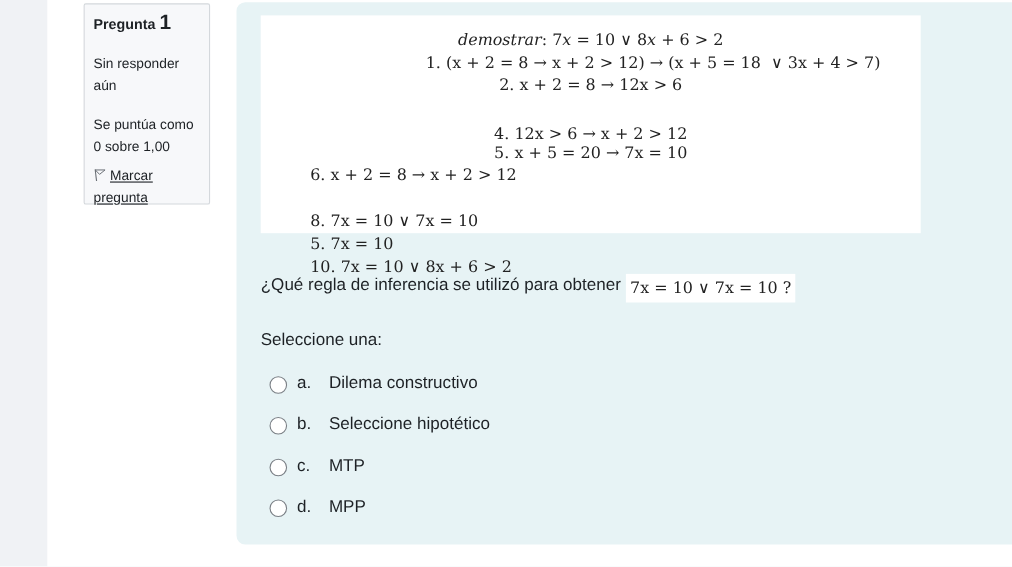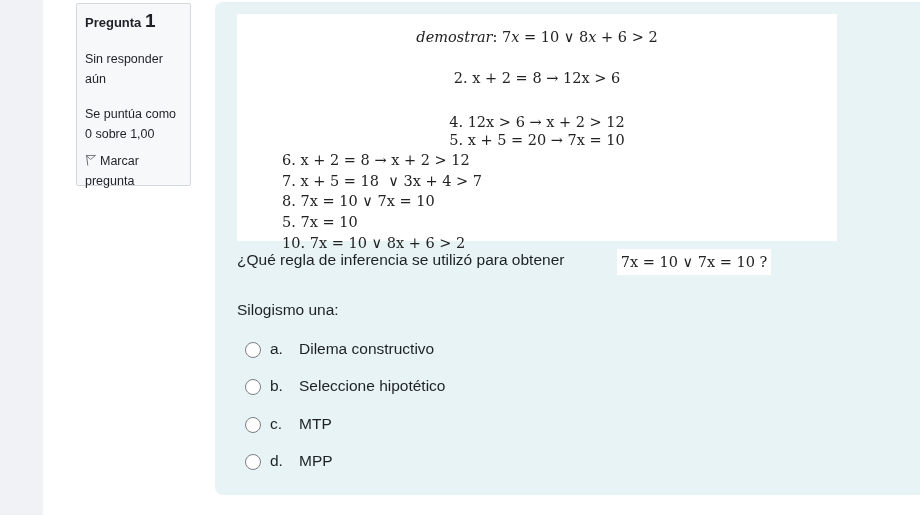--- a/index.html
+++ b/index.html
@@ -8,42 +8,42 @@
   .left-rail { position: absolute; left: 0; top: 0; width: 43px; height: 515px; background: #f0f2f5; }
   .info-box {
     position: absolute; left: 76px; top: 3px; width: 115px; height: 183px;
     background: #f7f8fa; border: 1px solid #d4d8dc; border-radius: 2px;
     padding: 6px 8px;
   }
   .q-title { font-size: 13px; font-weight: bold; color: #1d2125; line-height: 22px; }
   .q-title .num { font-size: 19px; font-weight: bold; }
   .info-line { font-size: 12.5px; line-height: 19.5px; color: #1d2125; margin-top: 16px; }
   .flag-link { font-size: 12.5px; line-height: 19.5px; margin-top: 8px; color: #1d2125; }
-  .flag-link a { color: #1d2125; cursor: pointer; }
+  .flag-link a { color: #1d2125; text-decoration: underline; cursor: pointer; }
   .flag-icon { display: inline-block; width: 12px; height: 12px; vertical-align: -1px; margin-right: 3px; }
   .content-box {
     position: absolute; left: 215px; top: 2px; width: 720px; height: 493px;
     background: #e7f3f5; border-radius: 8px 0 0 8px;
   }
   .math-image {
-    position: absolute; left: 22px; top: 12px; width: 600px; height: 227px;
+    position: absolute; left: 22px; top: 12px; width: 600px; height: 198px;
     background: #ffffff; font-family: "DejaVu Serif", "Liberation Serif", serif;
     color: #222; font-size: 14.5px;
   }
   .math-line { position: absolute; white-space: pre; line-height: 20px; }
   .math-line.center { left: 0; right: 0; text-align: center; }
   .math-line.left { left: 18px; margin-left: 27px; }
   .question-text {
     position: absolute; left: 22px; top: 247px; font-size: 15.5px; color: #1d2125;
     line-height: 22px; white-space: nowrap;
   }
   .inline-math {
     display: inline-block; background: #ffffff; padding: 0 4px;
     font-family: "DejaVu Serif", "Liberation Serif", serif; font-size: 14.5px; color: #222;
-    line-height: 26px; vertical-align: -2px; margin-left: 48px;
+    line-height: 26px; vertical-align: -2px;
   }
   .select-label { position: absolute; left: 22px; top: 299px; font-size: 15.5px; color: #1d2125; }
   .answers { position: absolute; left: 30px; top: 328px; }
   .answer {
     display: flex; align-items: center; height: 37.5px; font-size: 15.5px; color: #1d2125; cursor: pointer;
   }
   .radio {
     width: 16px; height: 16px; border: 1.3px solid #7a7f85; border-radius: 50%; background: #fff;
     margin-right: 9px; flex-shrink: 0; margin-top: 2px;
   }
@@ -65,36 +65,36 @@
     <svg class="flag-icon" viewBox="0 0 12 12">
       <path d="M1.5 1 L2.8 11.5" stroke="#6a6f75" stroke-width="1" fill="none"></path>
       <path d="M1.6 1.5 L10.5 1.5 L5.5 5.5 Z" stroke="#6a6f75" stroke-width="0.9" fill="none" stroke-linejoin="round"></path>
     </svg><a>Marcar pregunta</a>
   </div>
 </div>
 
 <div class="content-box">
   <div class="math-image">
     <div class="math-line center" style="top:13px"><i>demostrar</i>: 7<i>x</i> = 10 ∨ 8<i>x</i> + 6 &gt; 2</div>
+    <div class="math-line center" style="top:34px; left:150px; text-align:left; right:auto;">1. (x + 2 = 8 → x + 2 &gt; 12) → (x + 5 = 18  ∨ 3x + 4 &gt; 7)</div>
     <div class="math-line center" style="top:54px">2. x + 2 = 8 → 12x &gt; 6</div>
     <div class="math-line center" style="top:98px">4. 12x &gt; 6 → x + 2 &gt; 12</div>
     <div class="math-line center" style="top:116px">5. x + 5 = 20 → 7x = 10</div>
     <div class="math-line left" style="top:136px">6. x + 2 = 8 → x + 2 &gt; 12</div>
-    <div class="math-line left" style="top:157px">7. x + 5 = 18  ∨ 3x + 4 &gt; 7</div>
     <div class="math-line left" style="top:177px">8. 7x = 10 ∨ 7x = 10</div>
     <div class="math-line left" style="top:198px">5. 7x = 10</div>
     <div class="math-line left" style="top:219px">10. 7x = 10 ∨ 8x + 6 &gt; 2</div>
   </div>
 
   <div class="question-text">
     <span>¿Qué regla de inferencia se utilizó para obtener</span>
     <span class="inline-math">7x = 10 ∨ 7x = 10 ?</span>
   </div>
 
-  <div class="select-label">Silogismo una:</div>
+  <div class="select-label">Seleccione una:</div>
 
   <div class="answers">
     <div class="answer">
       <span class="radio"></span>
       <span class="letter">a.</span>
       <span>Dilema constructivo</span>
     </div>
     <div class="answer">
       <span class="radio"></span>
       <span class="letter">b.</span>

